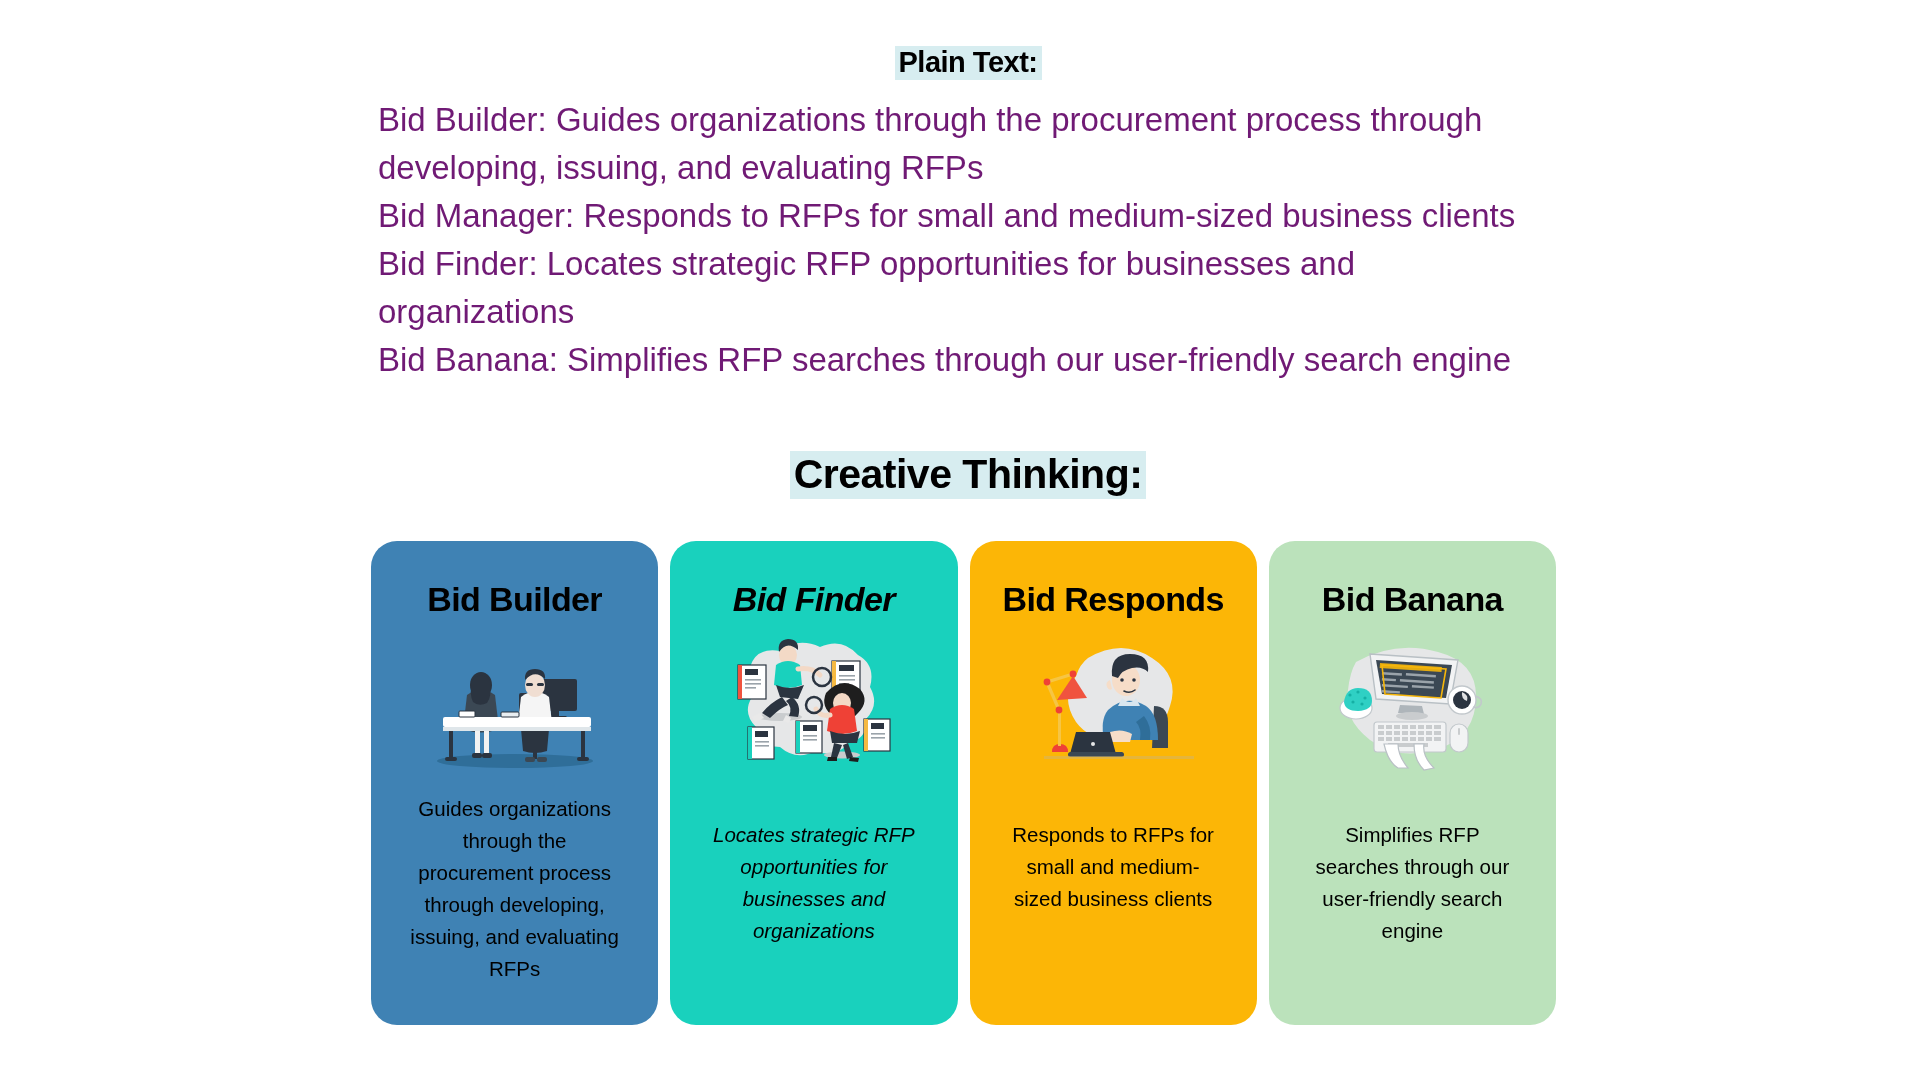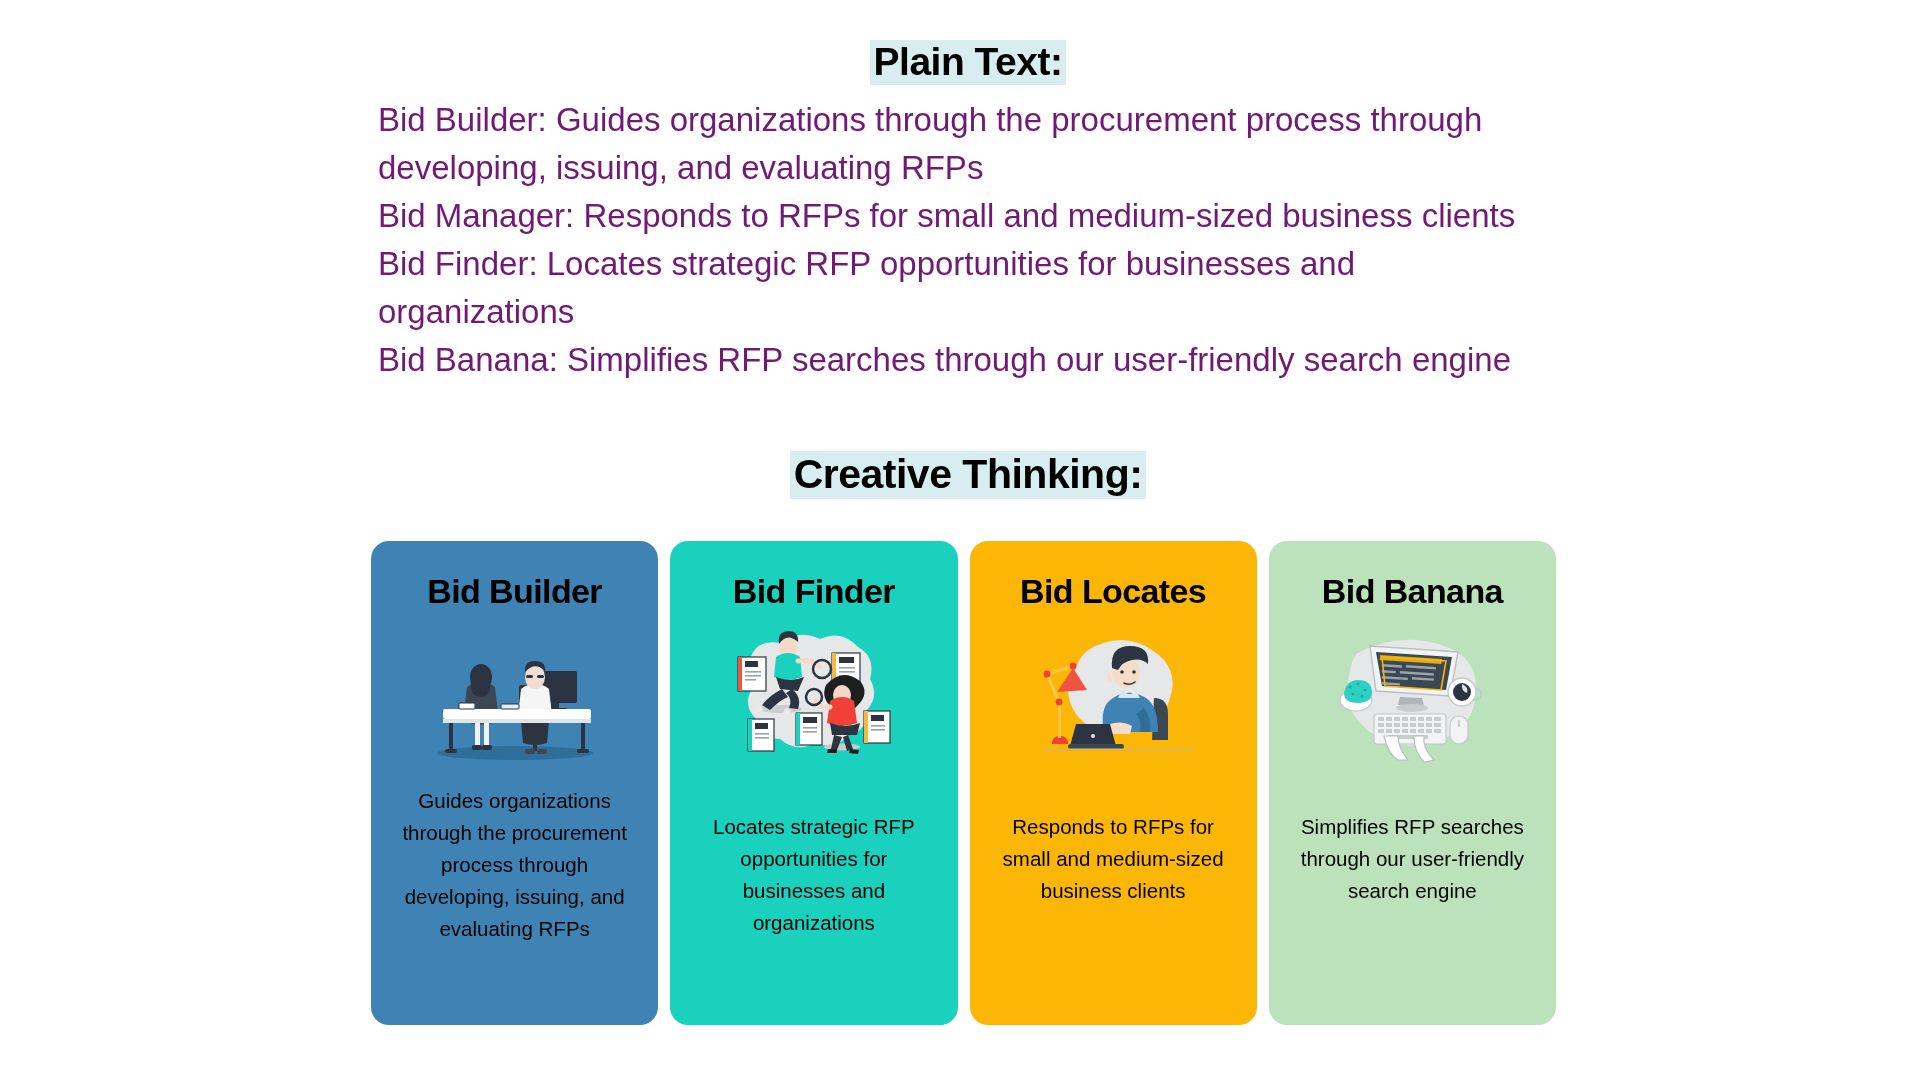--- a/index.html
+++ b/index.html
@@ -34,21 +34,21 @@
     padding: 0 4px 2px 4px;
     box-decoration-break: clone;
     -webkit-box-decoration-break: clone;
   }
 
   #plain-text-heading {
     position: absolute;
     left: 16px;
     right: 0;
     top: 38px;
-    font-size: 39px;
+    font-size: 29px;
     line-height: 48px;
   }
 
   #plain-text-body {
     position: absolute;
     left: 378px;
     top: 96px;
     width: 1180px;
     font-size: 33px;
     line-height: 48px;
@@ -74,25 +74,25 @@
     position: absolute;
     left: 371px;
     top: 541px;
     width: 1185px;
     height: 484px;
     display: flex;
     gap: 12px;
   }
   .card {
     flex: 1 1 0;
-    border-radius: 18px;
+    border-radius: 26px;
     display: flex;
     flex-direction: column;
     align-items: center;
-    padding: 0;
+    padding: 8px;
     box-sizing: border-box;
     overflow: hidden;
     position: relative;
   }
   .card-title {
     margin: 0;
     padding-top: 30px;
     font-size: 34px;
     line-height: 40px;
     font-weight: bold;
@@ -196,21 +196,21 @@
 
           <rect x="44" y="78" width="16" height="6" rx="1" fill="#ffffff" stroke="#2b3440" stroke-width="1"></rect>
           <rect x="86" y="79" width="18" height="5" rx="1" fill="#e9eef1" stroke="#2b3440" stroke-width="1"></rect>
         </svg>
       </div>
       <div class="card-desc-wrap">
         <p class="card-desc">Guides organizations through the procurement process through developing, issuing, and evaluating RFPs</p>
       </div>
     </div>
 
-    <div class="card card-1" style="background: rgb(25, 209, 189);">
+    <div class="card card-1" style="background: rgb(25, 209, 189); font-style: italic;">
       <h2 class="card-title">Bid Finder</h2>
       <div class="card-art">
         <svg width="180" height="138" viewBox="0 0 180 138" aria-hidden="true">
           <path d="M26 34 q6 -20 30 -16 q18 -14 40 -4 q22 -10 38 8 q18 10 12 32 q10 18 -4 32 q2 20 -18 24 q-12 16 -32 8 q-20 10 -36 -4 q-22 0 -24 -20 q-14 -14 -4 -30 q-8 -18 -2 -30z" fill="#e6e7e8"></path>
 
           <g>
             <rect x="14" y="32" width="28" height="34" fill="#ffffff" stroke="#2b3440" stroke-width="1.2"></rect>
             <rect x="14" y="32" width="4" height="34" fill="#f0533f"></rect>
             <rect x="21" y="36" width="13" height="6" fill="#2b3440"></rect>
             <rect x="21" y="46" width="16" height="1.6" fill="#9aa3aa"></rect>
@@ -275,21 +275,21 @@
           <path d="M106 82 q-10 2 -14 -6" stroke="#f3d9c6" stroke-width="5" fill="none" stroke-linecap="round"></path>
           <circle cx="90" cy="72" r="8" fill="none" stroke="#2b3440" stroke-width="2.5"></circle>
         </svg>
       </div>
       <div class="card-desc-wrap">
         <p class="card-desc">Locates strategic RFP opportunities for businesses and organizations</p>
       </div>
     </div>
 
     <div class="card card-2" style="background: rgb(252, 182, 6);">
-      <h2 class="card-title">Bid Locates</h2>
+      <h2 class="card-title">Bid Responds</h2>
       <div class="card-art">
         <svg width="190" height="132" viewBox="0 0 190 132" aria-hidden="true">
           <path d="M70 22 q34 -20 64 0 q28 18 18 48 q-8 30 -42 34 q-36 4 -52 -18 q-16 -24 0 -46 q4 -12 12 -18z" fill="#e6e7e8"></path>
 
           <path d="M34 116 q0 -8 8 -8 q8 0 8 8z" fill="#ef4136"></path>
           <rect x="40" y="74" width="3" height="36" fill="#f6c544"></rect>
           <path d="M41 74 l-12 -28" stroke="#f6c544" stroke-width="3.2" fill="none"></path>
           <path d="M29 46 l26 -8" stroke="#f6c544" stroke-width="3.2" fill="none"></path>
           <circle cx="29" cy="46" r="3.4" fill="#ef4136"></circle>
           <circle cx="41" cy="74" r="3.4" fill="#ef4136"></circle>

